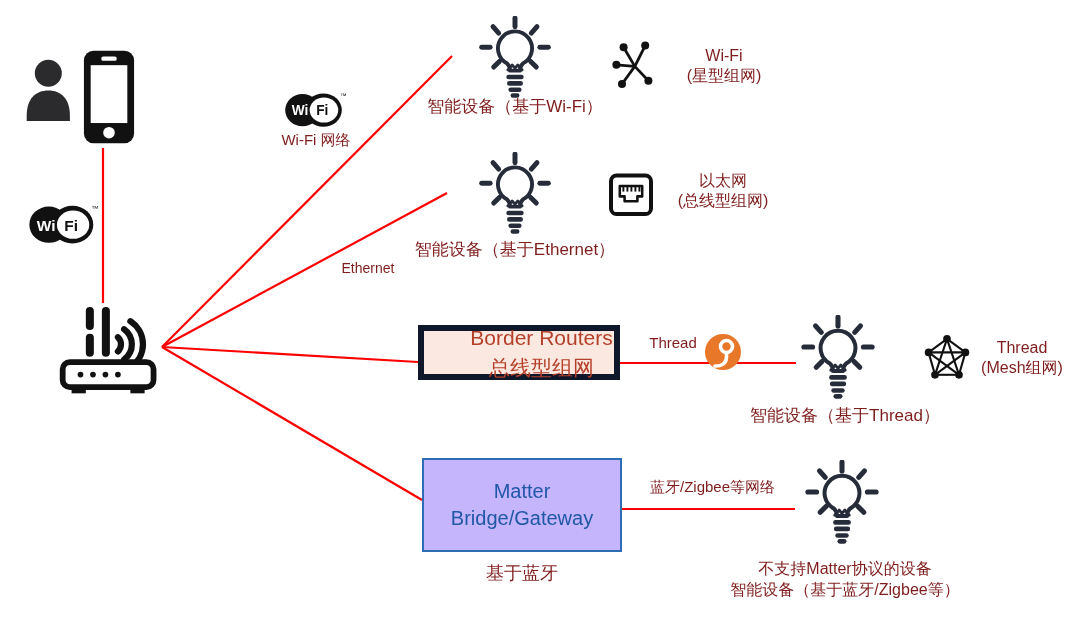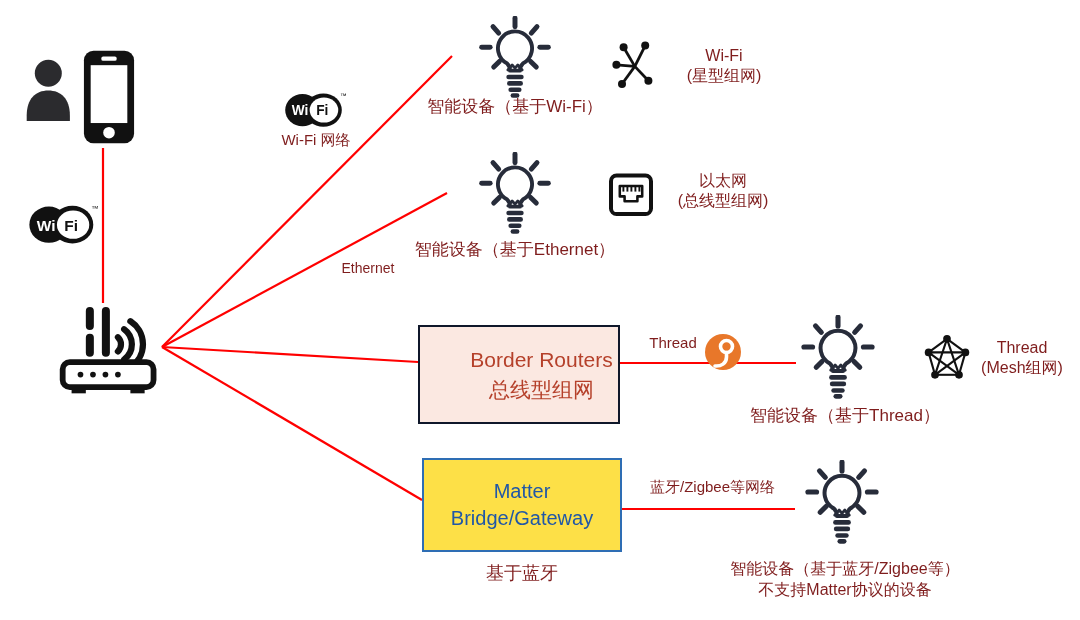--- a/index.html
+++ b/index.html
@@ -12,27 +12,27 @@
   .lines-svg{position:absolute;left:0;top:0;width:1080px;height:620px;}
   .lbl{position:absolute;text-align:center;color:#7f1d1d;white-space:nowrap;}
   .cap{font-size:17px;}
   .topo{font-size:16px;line-height:20px;}
   .small{font-size:15px;text-align:center;}
   .box{
     position:absolute;box-sizing:border-box;text-align:center;
     display:flex;flex-direction:column;justify-content:center;
   }
   .border-box{
-    left:418px;top:325px;width:202px;height:99px;
-    background:#fbe8e1;border:2px solid #0f172a;color:#b5402a;
+    left:418px;top:325px;width:202px;height:55px;
+    background:#fbe8e1;border:6px solid #0f172a;color:#b5402a;
     font-size:21px;line-height:30px;padding-left:45px;
   }
   .matter-box{
     left:422px;top:458px;width:200px;height:94px;
-    background:#fde047;border:2px solid #2e6db4;color:#2057a7;
+    background:#c4b5fd;border:2px solid #2e6db4;color:#2057a7;
     font-size:20px;line-height:27px;
   }
 </style>
 </head>
 <body>
 
 <div class="canvas">
 
   <svg width="0" height="0" style="position:absolute" aria-hidden="true">
     <defs>
@@ -216,17 +216,17 @@
     <div>Bridge/Gateway</div>
   </div>
   <div class="lbl" style="left:452px;top:561px;width:140px;font-size:18px">基于蓝牙</div>
 
   <div class="lbl small" style="left:630px;top:478px;width:165px">蓝牙/Zigbee等网络</div>
 
   <svg class="abs" style="left:804px;top:460px" width="76" height="90">
     <use href="#sym-bulb" width="76" height="90"></use>
   </svg>
   <div class="lbl" style="left:700px;top:558px;width:290px;font-size:16px;line-height:21px;white-space:normal">
+    <div>不支持Matter协议的设备</div>
     <div>智能设备（基于蓝牙/Zigbee等）</div>
-    <div>不支持Matter协议的设备</div>
   </div>
 
 </div>
 
 </body></html>

